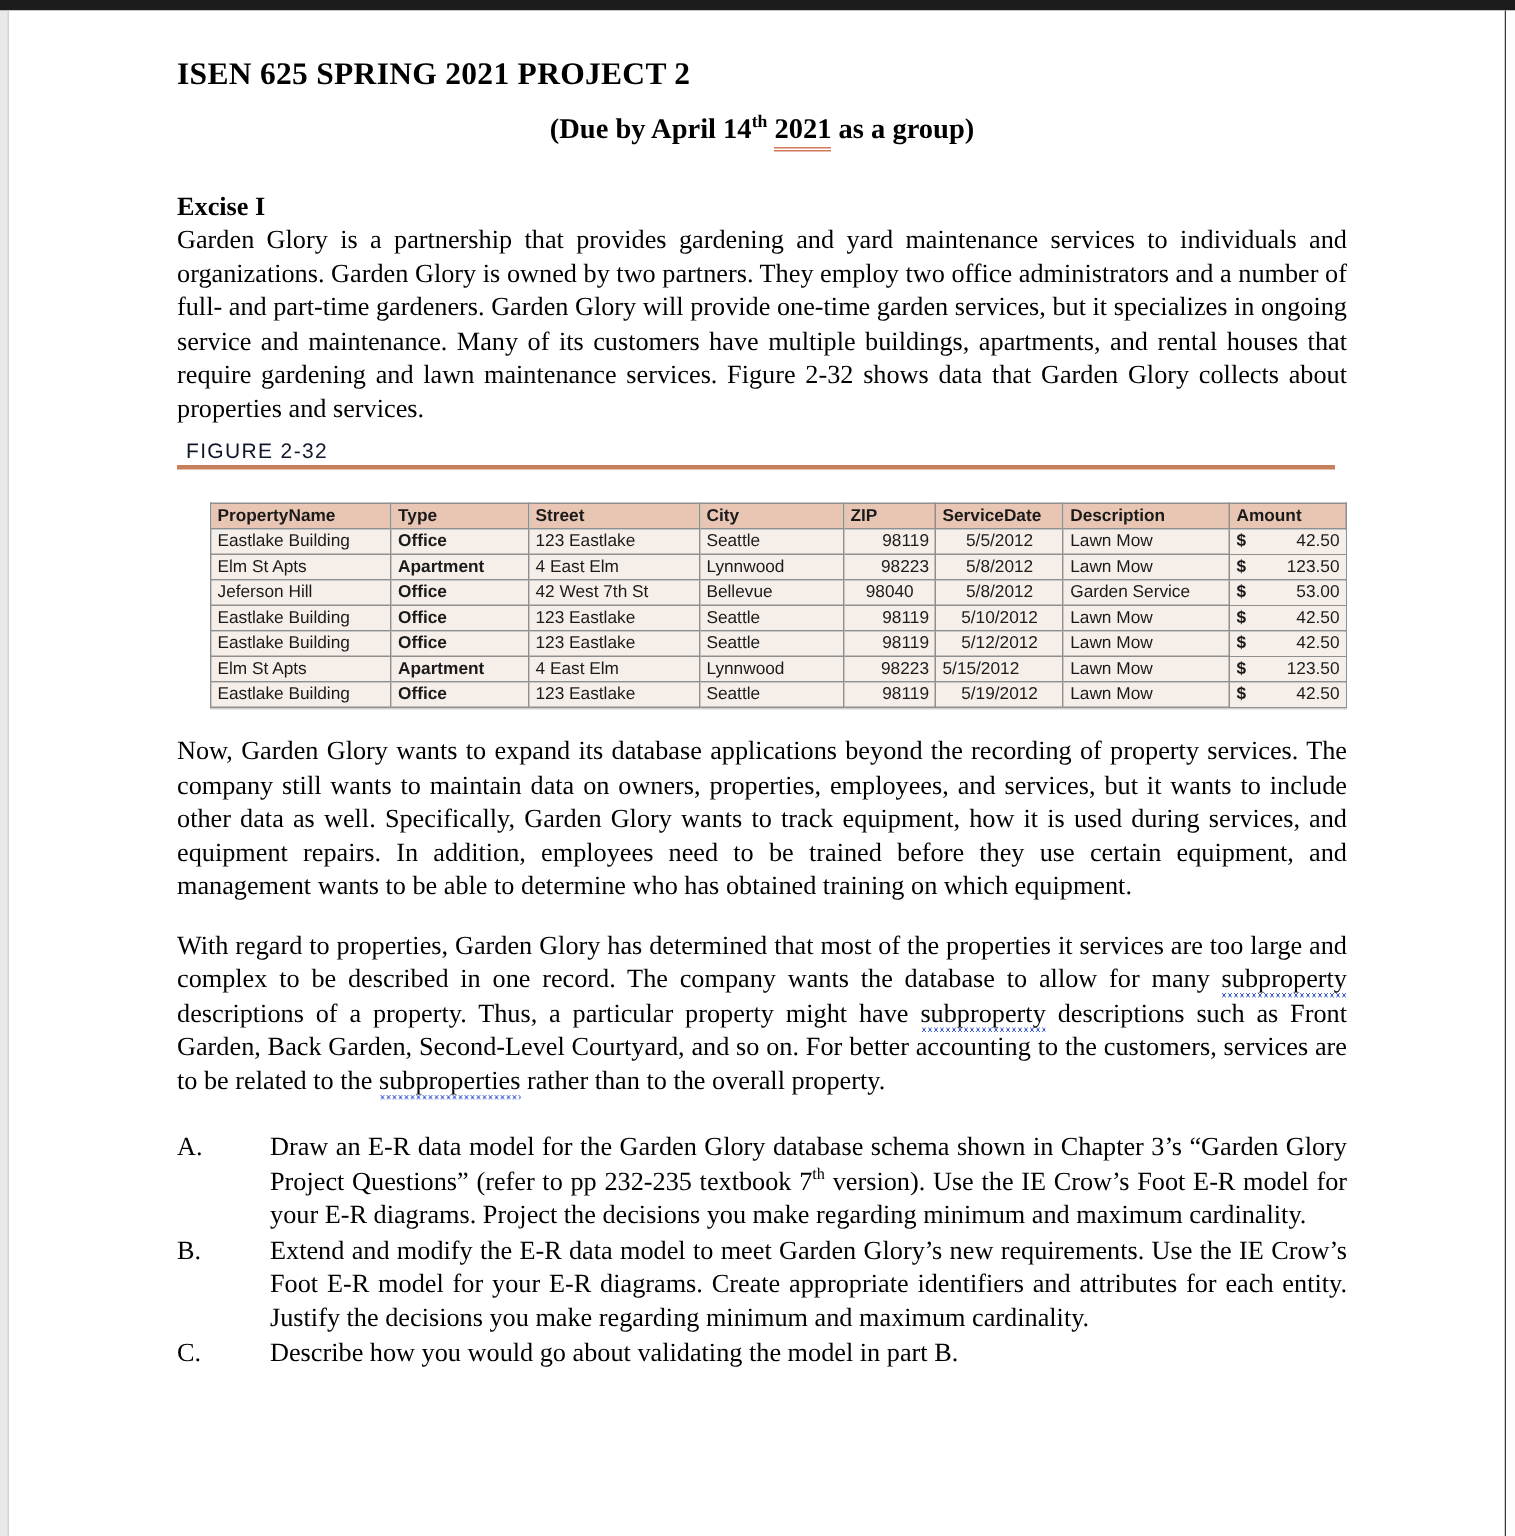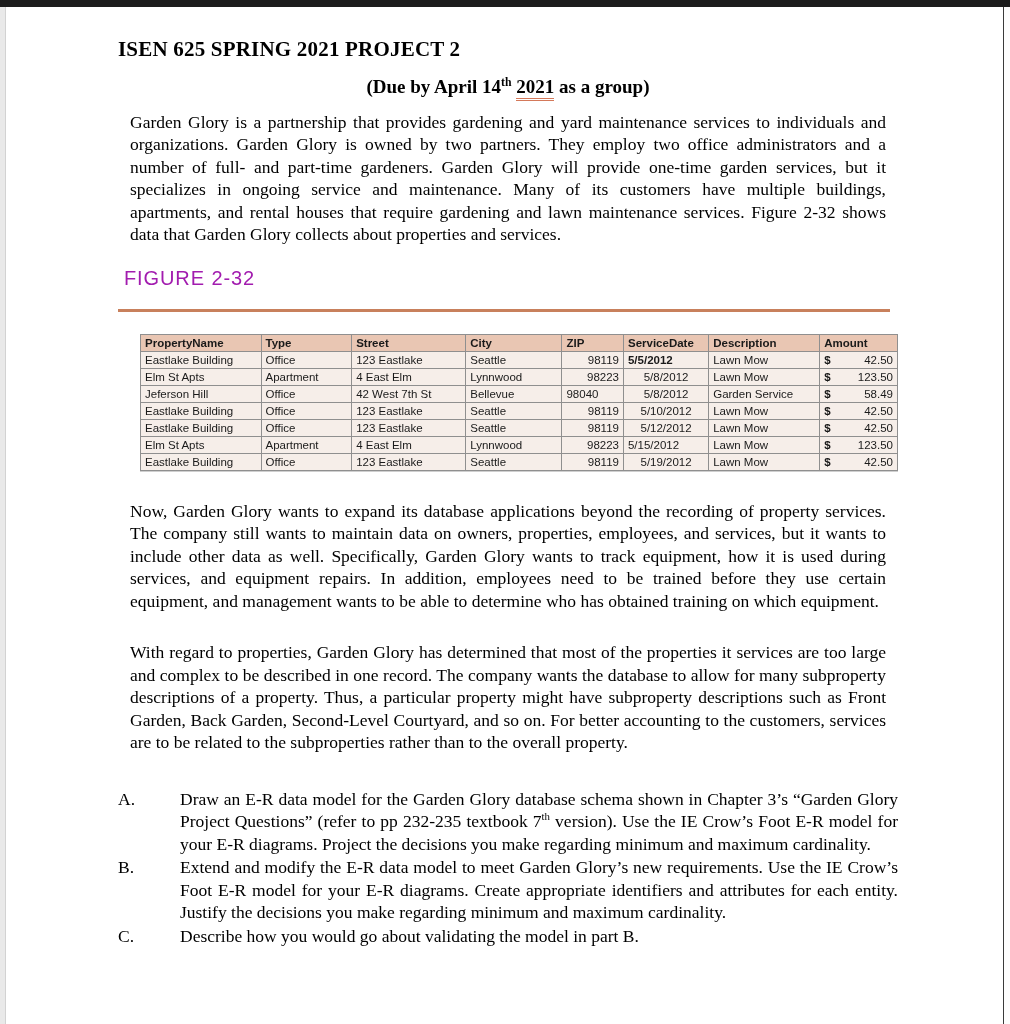--- a/index.html
+++ b/index.html
@@ -91,43 +91,43 @@
   .section-heading {
     font-weight: bold;
     font-size: 17.5px;
     margin: 0;
     padding-top: 27px;
     line-height: 1.28;
   }
 
   
   p.body {
-    margin: 12px;
+    margin: 0;
     font-size: 17.5px;
     line-height: 1.285;
     text-align: justify;
     text-justify: inter-word;
   }
   p.body.gap {
     padding-top: 17px;
   }
 
   
   .figure-label-wrap {
     padding-top: 9px;
     width: 772px;
   }
   .figure-label {
-    color: #a21caf;
+    color: #0f172a;
     font-family: "Liberation Sans", sans-serif;
-    font-size: 20px;
+    font-size: 14px;
     letter-spacing: 0.9px;
     padding-left: 6px;
     display: block;
-    padding-bottom: 19px;
+    padding-bottom: 2px;
   }
   .figure-rule {
     height: 3px;
     background: #c8805c;
     width: 772px;
   }
   .figure-caption {
     font-family: "Liberation Sans", sans-serif;
     font-size: 14px;
     font-weight: bold;
@@ -173,21 +173,21 @@
     padding: 1px 4px;
   }
   .amount-cell .cur {
     float: left;
     font-weight: bold;
   }
   .amount-cell .val {
     float: right;
   }
   .col-prop  { width: 120px; }
-  .col-type  { width: 92px;  }
+  .col-type  { width: 92px; font-weight: bold;  }
   .col-street{ width: 116px; }
   .col-city  { width: 100px; }
   .col-zip   { width: 60px;  }
   .col-date  { width: 80px;  }
   .col-desc  { width: 110px; }
   .col-amt   { width: 78px;  }
 
   
   .sq {
     background-image: linear-gradient(45deg, transparent 45%, #3b5bd4 45%, #3b5bd4 55%, transparent 55%),
@@ -226,20 +226,21 @@
 <div id="left-margin-strip"></div>
 <div id="right-margin-strip"></div>
 
 <div id="page">
   <div class="content">
 
     <h1 class="doc-title">ISEN 625 SPRING 2021 PROJECT 2</h1>
 
     <h2 class="doc-subtitle"><span>(Due by April 14</span><sup>th</sup><span>&nbsp;</span><span class="dbl-underline">2021</span><span> as a group)</span></h2>
 
+    <h3 class="section-heading">Excise I</h3>
 
     <p class="body">Garden Glory is a partnership that provides gardening and yard maintenance services to individuals and organizations. Garden Glory is owned by two partners. They employ two office administrators and a number of full- and part-time gardeners. Garden Glory will provide one-time garden services, but it specializes in ongoing service and maintenance. Many of its customers have multiple buildings, apartments, and rental houses that require gardening and lawn maintenance services. Figure 2-32 shows data that Garden Glory collects about properties and services.</p>
 
     <div class="figure-label-wrap">
       <span class="figure-label">FIGURE 2-32</span>
       <div class="figure-rule"></div>
     </div>
 
 
     <div class="table-wrap">
@@ -256,21 +257,21 @@
             <th class="col-amt">Amount</th>
           </tr>
         </thead>
         <tbody id="table-body">
             <tr>
               <td class="col-prop" style="text-align: left;">Eastlake Building</td>
               <td class="col-type" style="text-align: left;">Office</td>
               <td class="col-street" style="text-align: left;">123 Eastlake</td>
               <td class="col-city" style="text-align: left;">Seattle</td>
               <td class="col-zip" style="text-align: right;">98119</td>
-              <td class="col-date" style=" font-weight: bold;">5/5/2012</td>
+              <td class="col-date" style="text-align: center;">5/5/2012</td>
               <td class="col-desc" style="text-align: left;">Lawn Mow</td>
               <td class="col-amt amount-cell">
                 <span class="cur">$</span>
                 <span class="val">42.50</span>
               </td>
             </tr>
             <tr>
               <td class="col-prop" style="text-align: left;">Elm St Apts</td>
               <td class="col-type" style="text-align: left;">Apartment</td>
               <td class="col-street" style="text-align: left;">4 East Elm</td>
@@ -281,26 +282,26 @@
               <td class="col-amt amount-cell">
                 <span class="cur">$</span>
                 <span class="val">123.50</span>
               </td>
             </tr>
             <tr>
               <td class="col-prop" style="text-align: left;">Jeferson Hill</td>
               <td class="col-type" style="text-align: left;">Office</td>
               <td class="col-street" style="text-align: left;">42 West 7th St</td>
               <td class="col-city" style="text-align: left;">Bellevue</td>
-              <td class="col-zip" style="text-align: left;">98040</td>
+              <td class="col-zip" style="text-align: center;">98040</td>
               <td class="col-date" style="text-align: center;">5/8/2012</td>
               <td class="col-desc" style="text-align: left;">Garden Service</td>
               <td class="col-amt amount-cell">
                 <span class="cur">$</span>
-                <span class="val">58.49</span>
+                <span class="val">53.00</span>
               </td>
             </tr>
             <tr>
               <td class="col-prop" style="text-align: left;">Eastlake Building</td>
               <td class="col-type" style="text-align: left;">Office</td>
               <td class="col-street" style="text-align: left;">123 Eastlake</td>
               <td class="col-city" style="text-align: left;">Seattle</td>
               <td class="col-zip" style="text-align: right;">98119</td>
               <td class="col-date" style="text-align: center;">5/10/2012</td>
               <td class="col-desc" style="text-align: left;">Lawn Mow</td>

